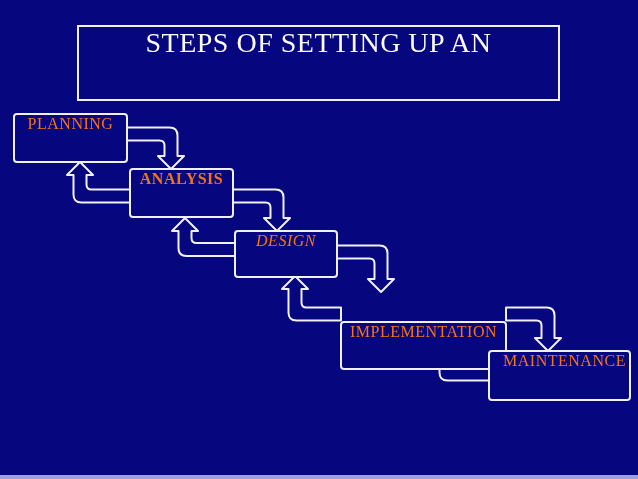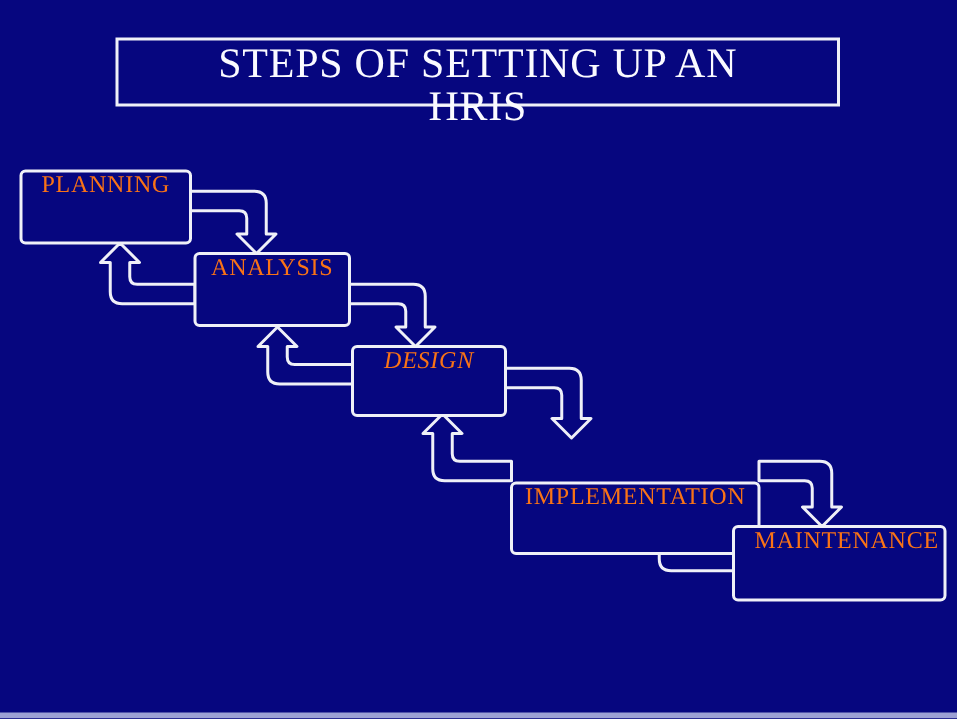--- a/index.html
+++ b/index.html
@@ -10,21 +10,21 @@
   }
   .slide {
     position: relative;
     width: 638px; height: 479px;
     background: #06067F;
     overflow: hidden;
   }
   .title-box {
     position: absolute;
     left: 77px; top: 25px;
-    width: 483px; height: 46px;
+    width: 483px; height: 76px;
     box-sizing: border-box;
     border: 2px solid #EFF0F8;
     color: #FAFAFF;
     text-align: center;
     font-size: 28px;
     line-height: 29px;
     letter-spacing: 0.5px;
     padding-top: 1px;
   }
   .arrows-layer {
@@ -48,40 +48,39 @@
     color: #f97316;
     display: flex;
     align-items: flex-start;
     justify-content: center;
     font-size: 16px;
     letter-spacing: 0.5px;
     white-space: nowrap;
     z-index: 2;
   }
   .node-planning       { left: 13px;  top: 113px; width: 115px; height: 50px; }
-  .node-analysis       { left: 129px; top: 168px; width: 105px; height: 50px; }
+  .node-analysis       { left: 129px; top: 168px; width: 105px; height: 50px; font-weight: bold; }
   .node-design         { left: 234px; top: 230px; width: 104px; height: 48px; font-style: italic; }
   .node-implementation { left: 340px; top: 291px; width: 167px; height: 49px; margin-top: 30px; }
   .node-maintenance    { left: 488px; top: 350px; width: 143px; height: 51px; padding-left: 10px; }
   .bottom-strip {
     position: absolute;
     left: 0; bottom: 0;
     width: 638px; height: 4px;
     background: #9CA0D4;
     z-index: 3;
   }
 </style>
 </head>
 <body>
 
 <div class="slide">
 
   <div class="title-box">
     <div>STEPS OF SETTING UP AN</div>
-    <div>HRIS</div>
   </div>
 
   <svg class="arrows-layer" viewBox="0 0 638 479" xmlns="http://www.w3.org/2000/svg">
 
     <path d="M127,127.5 H169.5 Q177.5,127.5 177.5,135.5 V156 H184 L171,169 L158,156 H164.5 V145.5 Q164.5,140.5 159.5,140.5 H127 Z"></path>
     <path d="M233,189.5 H275.5 Q283.5,189.5 283.5,197.5 V218 H290 L277,231 L264,218 H270.5 V207.5 Q270.5,202.5 265.5,202.5 H233 Z"></path>
     <path d="M337,245.5 H379.5 Q387.5,245.5 387.5,253.5 V279 H394 L381,292 L368,279 H374.5 V263.5 Q374.5,258.5 369.5,258.5 H337 Z"></path>
     <path d="M506,307.5 H546.5 Q554.5,307.5 554.5,315.5 V338 H561 L548,351 L535,338 H541.5 V325.5 Q541.5,320.5 536.5,320.5 H506 Z"></path>
 
     <path d="M130,202.5 H81.5 Q73.5,202.5 73.5,194.5 V175 H67 L80,162 L93,175 H86.5 V184.5 Q86.5,189.5 91.5,189.5 H130 Z"></path>

